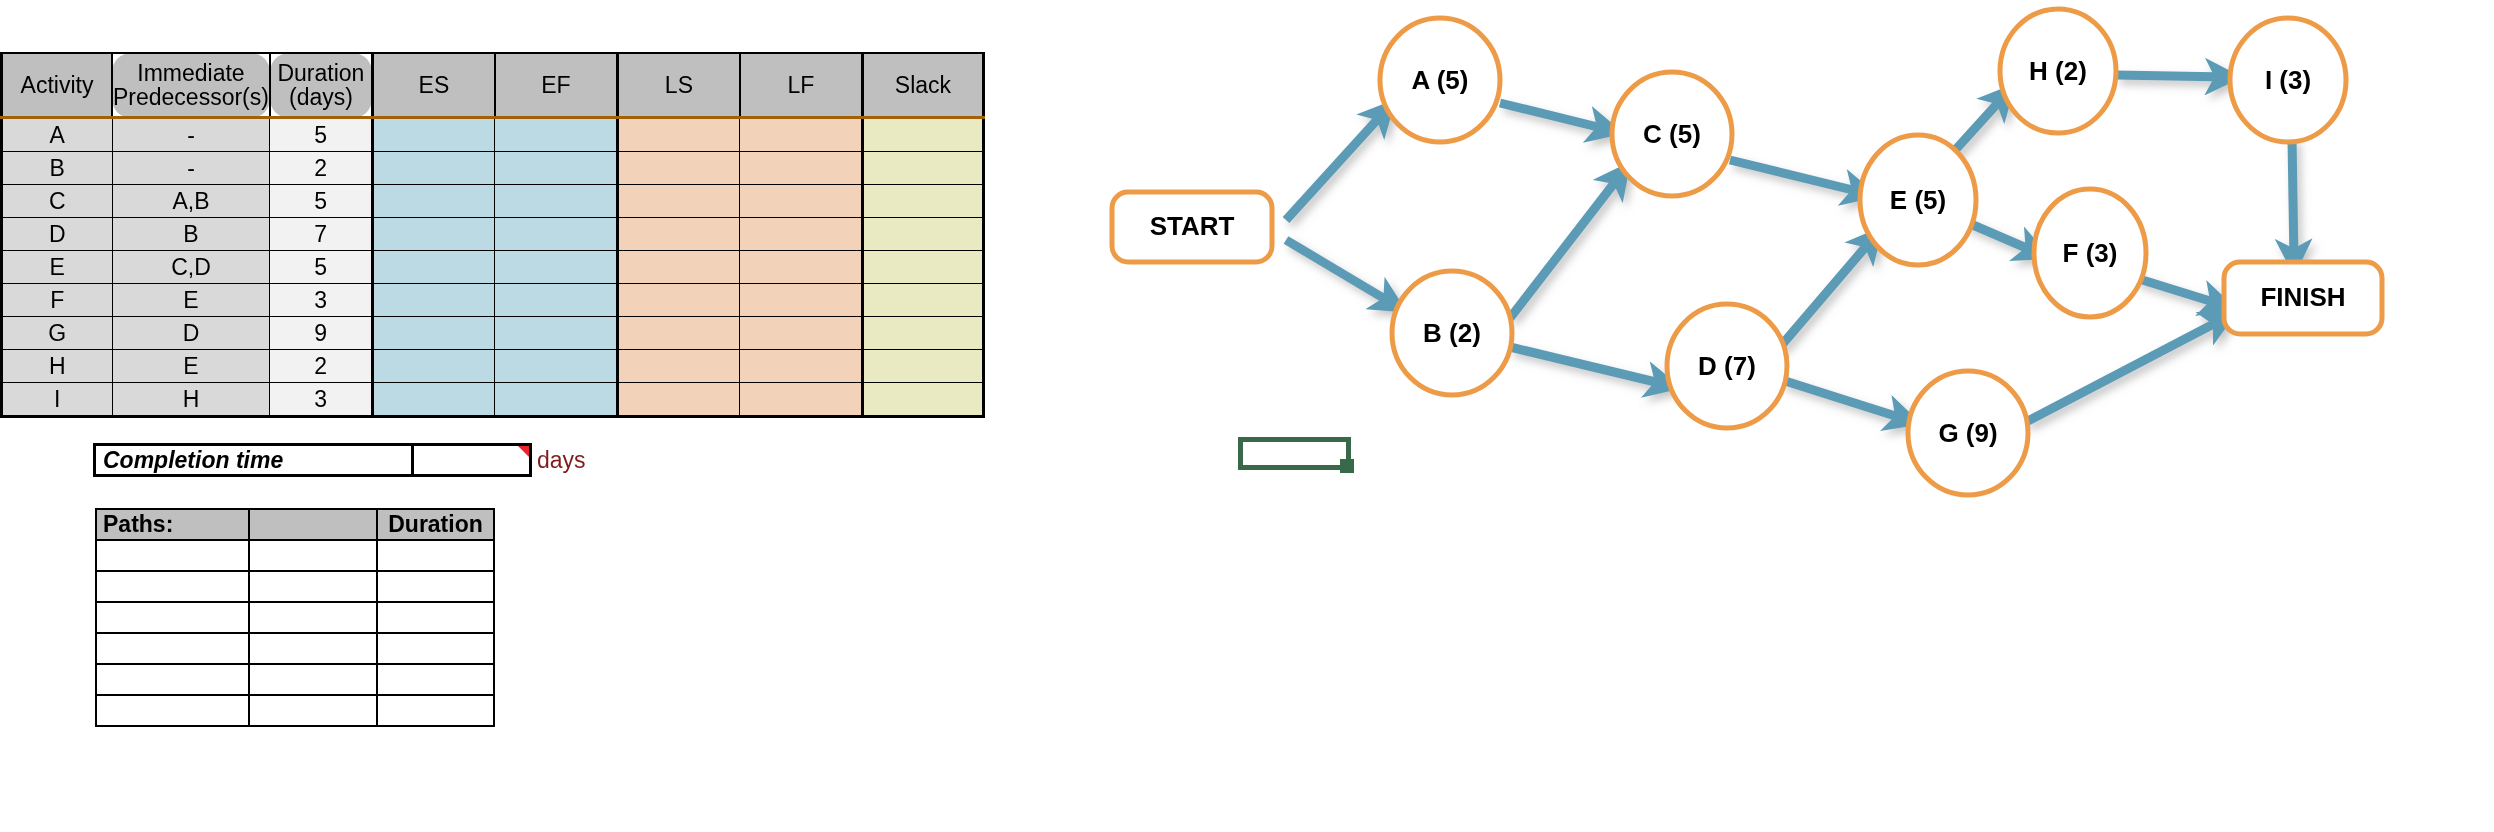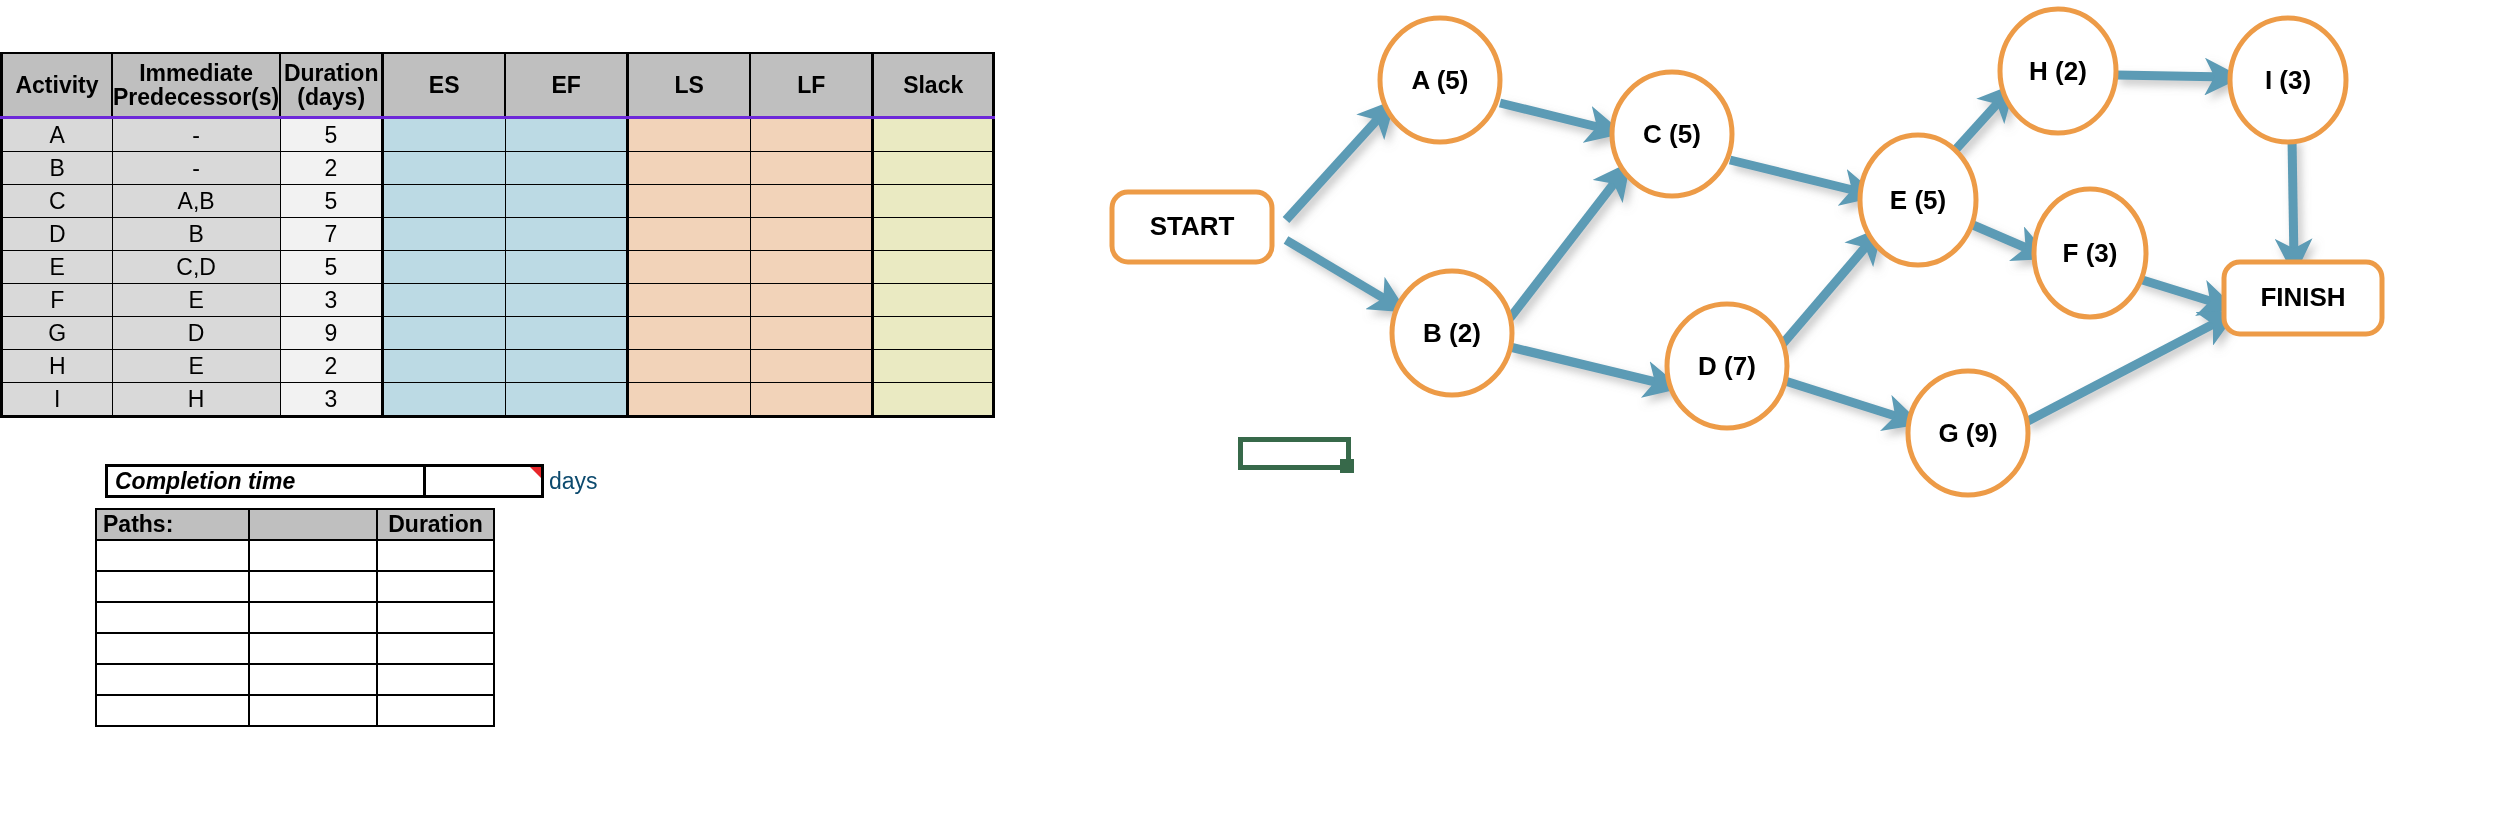--- a/index.html
+++ b/index.html
@@ -30,24 +30,24 @@
     text-align: center;
     vertical-align: middle;
     font-size: 23px;
     font-weight: normal;
     color: #000000;
     height: 32px;
     line-height: 1.05;
   }
   #cpm-table thead th {
     background: #bfbfbf;
-    font-weight: bold;
+    font-weight: normal;
     height: 62px;
     font-size: 23px;
-    border-bottom: 3px solid #6d28d9;
+    border-bottom: 3px solid #a16207;
   }
   .col-activity  { width: 108px; }
   .col-pred      { width: 148px; }
   .col-dur       { width: 100px; }
   .col-es, .col-ef { width: 120px; }
   .col-ls, .col-lf { width: 120px; }
   .col-slack     { width: 118px; }
 
   .cell-activity { background: #d9d9d9; }
   .cell-pred     { background: #d9d9d9; }
@@ -68,30 +68,29 @@
 
   
   #cpm-table thead th.hdr-es   { border-left: 3px solid #000; }
   #cpm-table thead th.hdr-ls   { border-left: 3px solid #000; margin-top: 12px; }
   #cpm-table thead th.hdr-slack{ border-left: 3px solid #000; border-right: 3px solid #000;}
   #cpm-table thead th.hdr-activity { border-left: 3px solid #000; }
   #cpm-table thead th.hdr-dur  { border-right: 3px solid #000; }
   #cpm-table thead th.hdr-ef   { border-right: 3px solid #000; }
   #cpm-table thead th.hdr-lf   { border-right: 3px solid #000; }
 
-  .hdr-2line { line-height: 1.12; }
+  .hdr-2line { line-height: 1.12; border-radius: 19px; }
 
   
   #completion-row {
     position: absolute;
     left: 93px;
-    top: 464px;
+    top: 443px;
     display: flex;
     align-items: center;
-    margin-left: 12px;
   }
   #completion-box {
     display: flex;
     border: 3px solid #000;
     background: #ffffff;
     height: 34px;
     box-sizing: border-box;
   }
   #completion-label {
     width: 315px;
@@ -112,21 +111,21 @@
   #comment-marker {
     position: absolute;
     top: 0; right: 0;
     width: 0; height: 0;
     border-top: 11px solid #e8262a;
     border-left: 11px solid transparent;
   }
   #completion-unit {
     font-size: 23px;
     margin-left: 5px;
-    color: #0c4a6e;
+    color: #7f1d1d;
   }
 
   
   #paths-table {
     position: absolute;
     left: 95px;
     top: 508px;
     border-collapse: collapse;
     table-layout: fixed;
     background: #fff;

